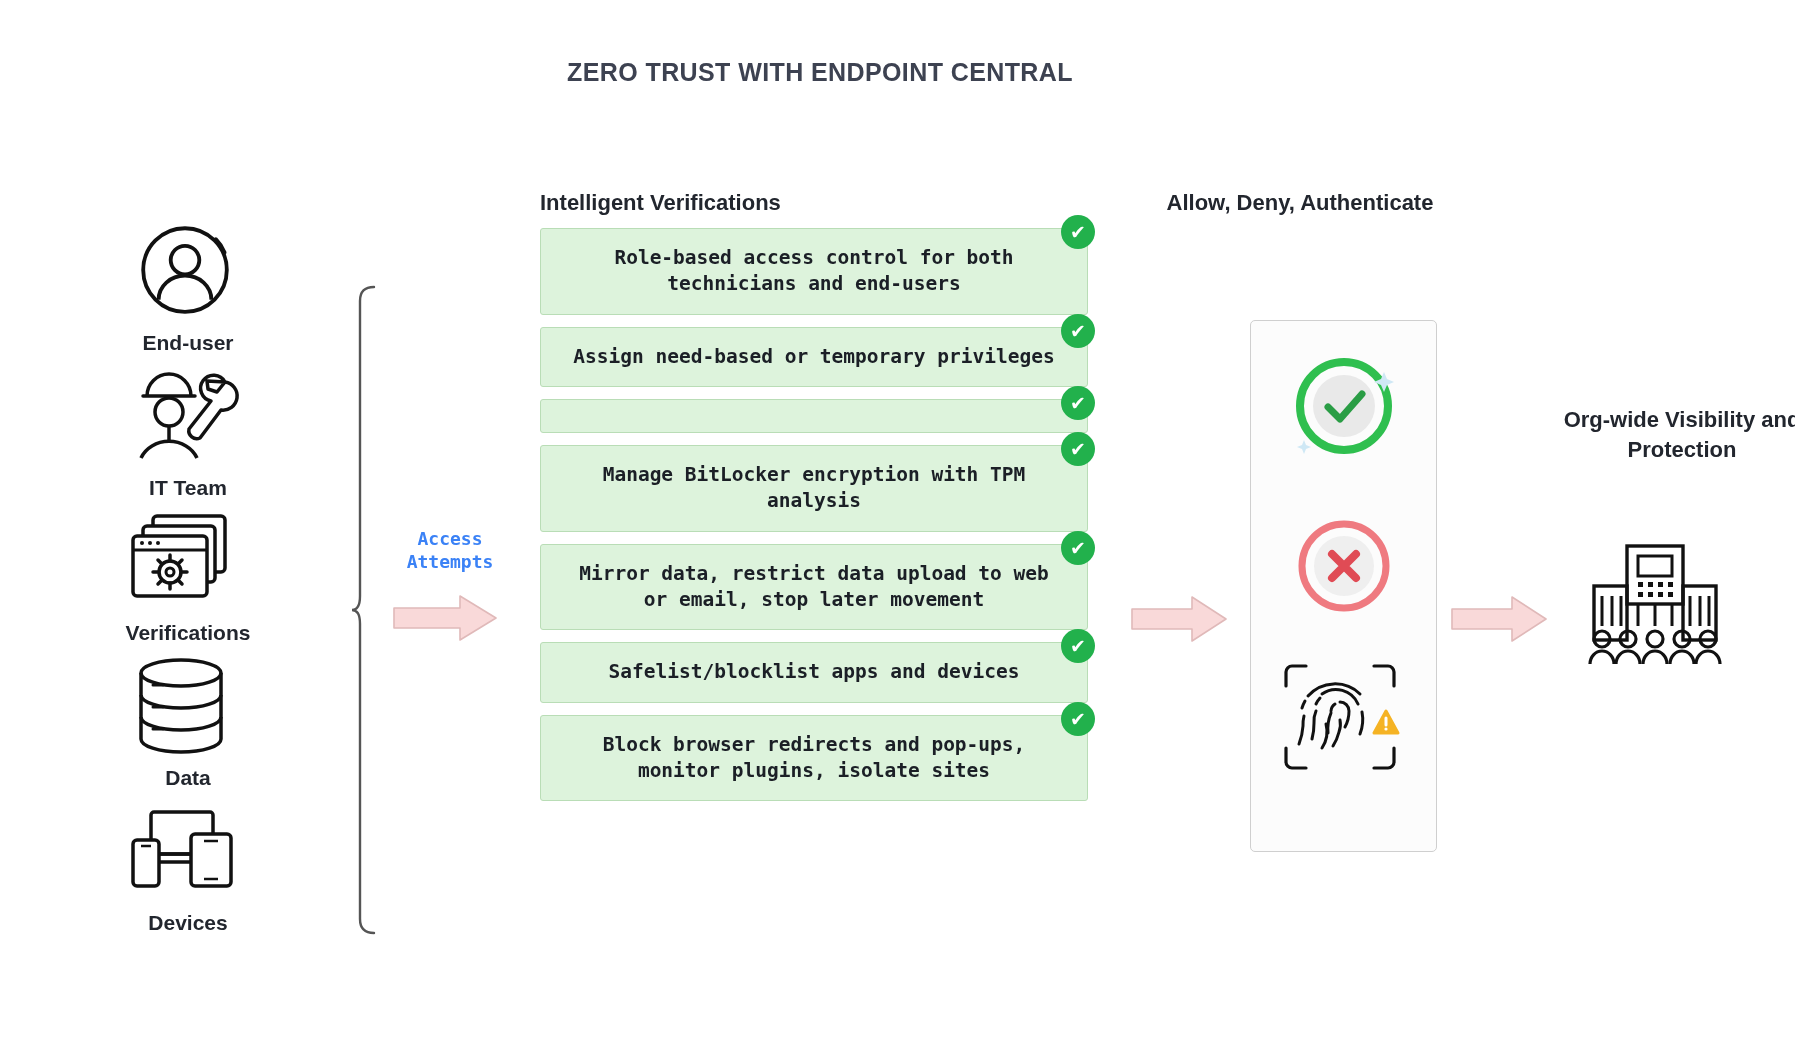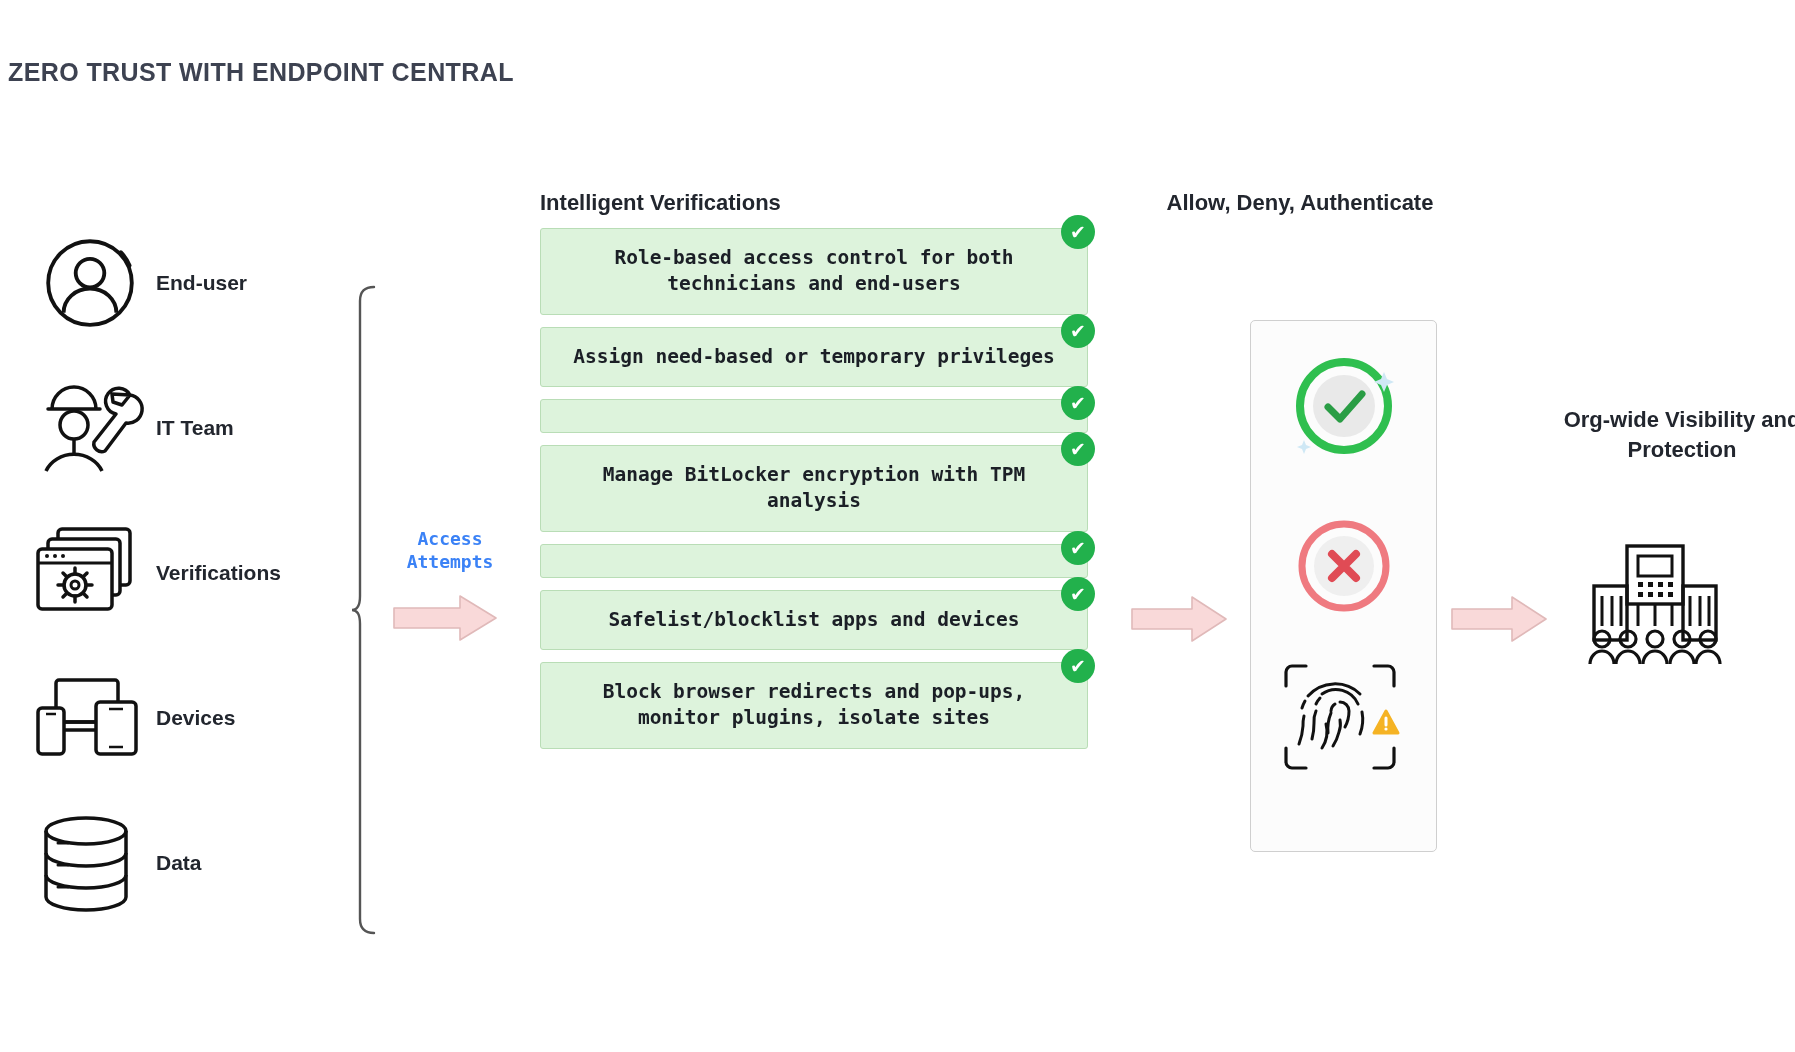--- a/index.html
+++ b/index.html
@@ -12,39 +12,41 @@
     height: 1052px;
     position: relative;
     font-family: "Liberation Sans", sans-serif;
     overflow: hidden;
   }
 
   
   .title {
     position: absolute;
     top: 58px;
-    left: 8px;
+    left: 0;
     width: 1640px;
+    text-align: center;
     font-size: 25px;
     font-weight: bold;
     letter-spacing: 0.4px;
     color: #3d4251;
   }
 
   
   .sources {
     position: absolute;
     left: 30px;
     top: 210px;
     width: 310px;
   }
   .source-row {
     display: flex;
     align-items: center;
     height: 145px;
+    flex-direction: column;
   }
   .source-icon {
     width: 120px;
     min-width: 120px;
     height: 120px;
     display: flex;
     align-items: center;
     justify-content: center;
   }
   .source-label {
@@ -249,47 +251,47 @@
           <line x1="53" y1="50" x2="49" y2="54"></line>
           <line x1="33" y1="70" x2="29" y2="74"></line>
         </g>
       </svg>
     </div>
     <div class="source-label">Verifications</div>
   </div>
 
   <div class="source-row">
     <div class="source-icon">
+      <svg width="108" height="100" viewBox="0 0 108 100">
+        <ellipse cx="50" cy="18" rx="40" ry="13" fill="none" stroke="#111" stroke-width="3.5"></ellipse>
+        <path d="M10 18 v22 a40 13 0 0 0 80 0 v-22" fill="none" stroke="#111" stroke-width="3.5"></path>
+        <path d="M10 40 v22 a40 13 0 0 0 80 0 v-22" fill="none" stroke="#111" stroke-width="3.5"></path>
+        <path d="M10 62 v22 a40 13 0 0 0 80 0 v-22" fill="none" stroke="#111" stroke-width="3.5"></path>
+        <line x1="22" y1="30" x2="32" y2="30" stroke="#111" stroke-width="3" stroke-linecap="round"></line>
+        <line x1="22" y1="52" x2="32" y2="52" stroke="#111" stroke-width="3" stroke-linecap="round"></line>
+        <line x1="22" y1="74" x2="32" y2="74" stroke="#111" stroke-width="3" stroke-linecap="round"></line>
+      </svg>
+    </div>
+    <div class="source-label">Data</div>
+  </div>
+
+  <div class="source-row">
+    <div class="source-icon">
       <svg width="112" height="92" viewBox="0 0 112 92">
         <rect x="22" y="8" width="62" height="42" rx="3" fill="none" stroke="#111" stroke-width="3.5"></rect>
         <path d="M14 58 h78 l-6 -8 h-66 z" fill="none" stroke="#111" stroke-width="3.5" stroke-linejoin="round"></path>
         <rect x="4" y="36" width="26" height="46" rx="4" fill="#fff" stroke="#111" stroke-width="3.5"></rect>
         <line x1="12" y1="42" x2="22" y2="42" stroke="#111" stroke-width="2.5"></line>
         <rect x="62" y="30" width="40" height="52" rx="4" fill="#fff" stroke="#111" stroke-width="3.5"></rect>
         <line x1="75" y1="37" x2="89" y2="37" stroke="#111" stroke-width="2.5"></line>
         <line x1="75" y1="75" x2="89" y2="75" stroke="#111" stroke-width="2.5"></line>
       </svg>
     </div>
     <div class="source-label">Devices</div>
   </div>
-
-  <div class="source-row">
-    <div class="source-icon">
-      <svg width="108" height="100" viewBox="0 0 108 100">
-        <ellipse cx="50" cy="18" rx="40" ry="13" fill="none" stroke="#111" stroke-width="3.5"></ellipse>
-        <path d="M10 18 v22 a40 13 0 0 0 80 0 v-22" fill="none" stroke="#111" stroke-width="3.5"></path>
-        <path d="M10 40 v22 a40 13 0 0 0 80 0 v-22" fill="none" stroke="#111" stroke-width="3.5"></path>
-        <path d="M10 62 v22 a40 13 0 0 0 80 0 v-22" fill="none" stroke="#111" stroke-width="3.5"></path>
-        <line x1="22" y1="30" x2="32" y2="30" stroke="#111" stroke-width="3" stroke-linecap="round"></line>
-        <line x1="22" y1="52" x2="32" y2="52" stroke="#111" stroke-width="3" stroke-linecap="round"></line>
-        <line x1="22" y1="74" x2="32" y2="74" stroke="#111" stroke-width="3" stroke-linecap="round"></line>
-      </svg>
-    </div>
-    <div class="source-label">Data</div>
-  </div>
 </div>
 
 <div class="brace">
   <svg width="26" height="650" viewBox="0 0 26 650">
     <path d="M22 2 q-14 0 -14 14 v295 q0 14 -8 14 q8 0 8 14 v295 q0 14 14 14" fill="none" stroke="#555" stroke-width="2.4" stroke-linecap="round"></path>
   </svg>
 </div>
 
 <div class="access-label">
   <span>Access</span><br>
@@ -314,20 +316,21 @@
   </div>
   <div class="card">
     <span class="check-badge">✔</span>
   </div>
   <div class="card">
     <span class="check-badge">✔</span>
     <span>Manage BitLocker encryption with TPM analysis</span>
   </div>
   <div class="card">
     <span class="check-badge">✔</span>
+    <span>Mirror data, restrict data upload to web or email, stop later movement</span>
   </div>
   <div class="card">
     <span class="check-badge">✔</span>
     <span>Safelist/blocklist apps and devices</span>
   </div>
   <div class="card">
     <span class="check-badge">✔</span>
     <span>Block browser redirects and pop-ups, monitor plugins, isolate sites</span>
   </div>
 </div>

